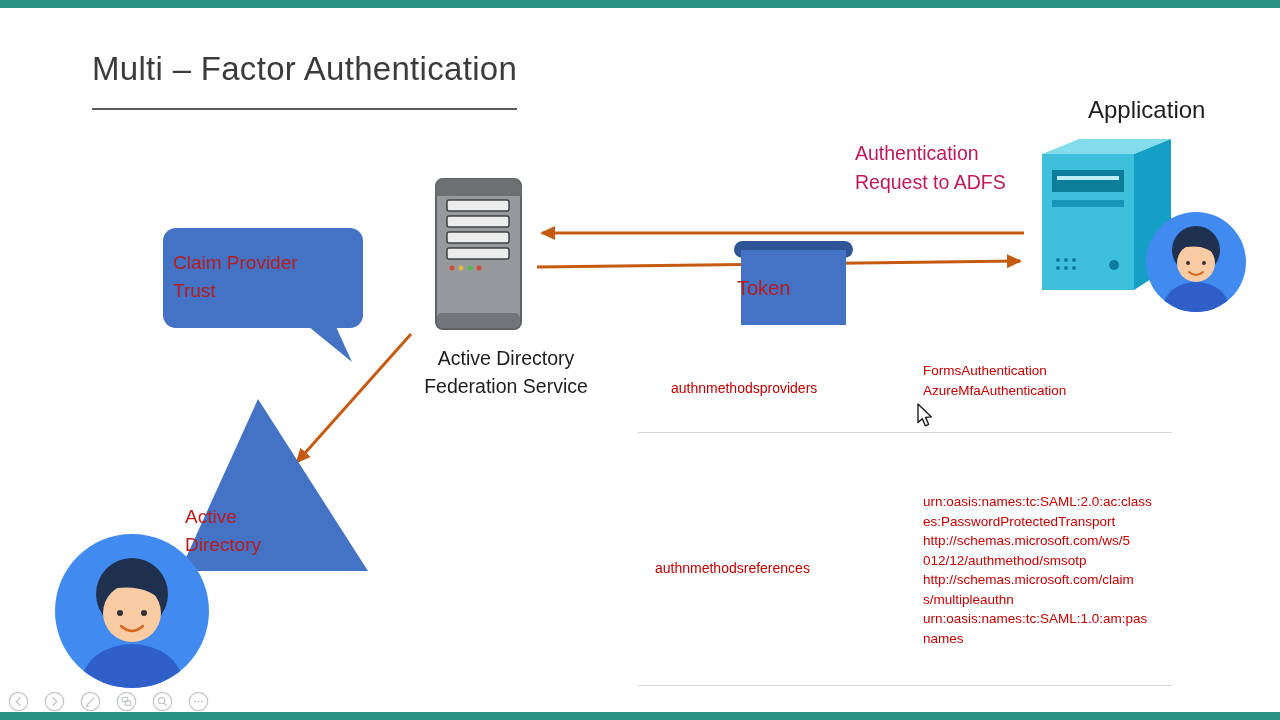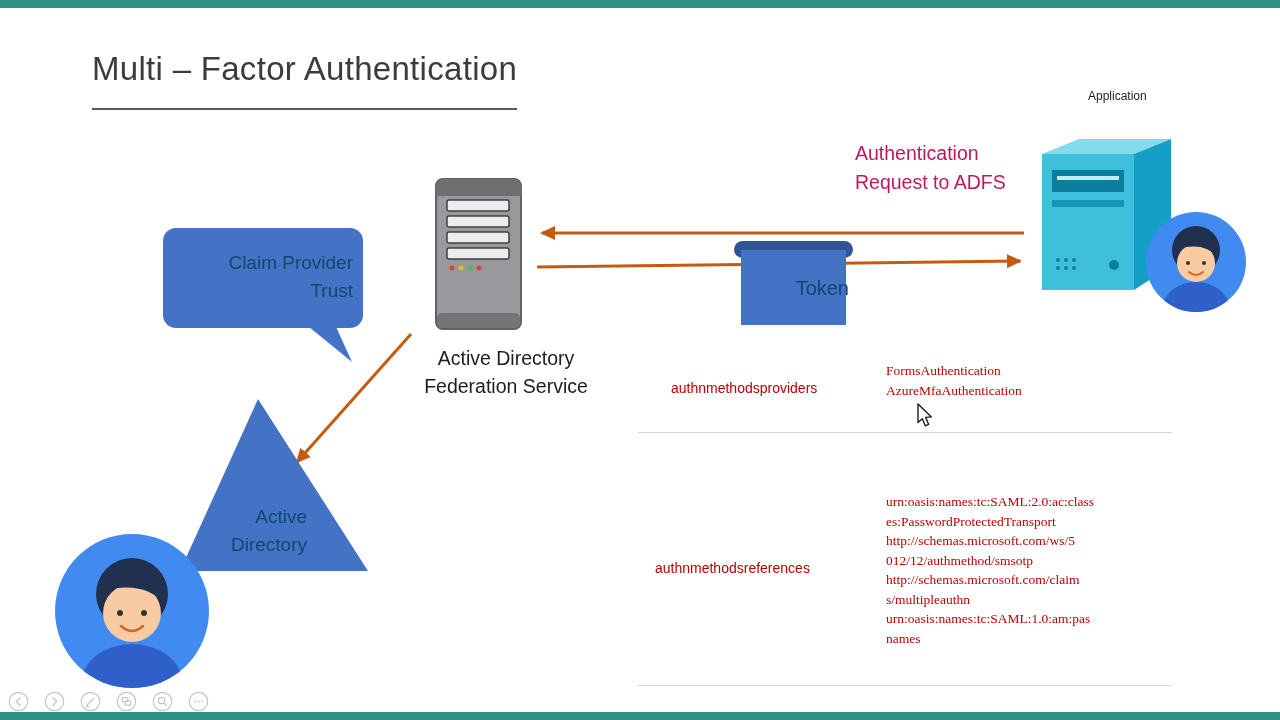--- a/index.html
+++ b/index.html
@@ -16,41 +16,41 @@
   .frame-bar { position:absolute; left:0; width:1280px; height:8px; background:#2A9184; }
   #top-bar { top:0; }
   #bottom-bar { bottom:0; }
 
   #slide-title {
     left:92px; top:50px;
     font-size:33px; color:#3b3b3b; letter-spacing:0.3px;
     padding-bottom:20px; border-bottom:2px solid #5a5a5a;
   }
 
-  #application-label { left:1088px; top:89px; font-size:12px; color:#1d1d1d; }
+  #application-label { left:1088px; top:96px; font-size:24px; color:#1d1d1d; }
 
   #auth-request-label {
     left:855px; top:139px; width:186px;
     color:#be185d; font-size:19.5px; line-height:29px; text-align:left;
   }
 
-  .shape-label { position:absolute; text-align:right; color:#0c4a6e; font-size:19px; line-height:28px; }
+  .shape-label { position:absolute; text-align:left; color:#b91c1c; font-size:19px; line-height:28px; }
   #claim-trust-label { left:173px; top:249px; width:180px; }
   #active-directory-label { left:185px; top:503px; width:122px; }
   #token-label { left:737px; top:274px; width:112px; font-size:20px; }
 
   #adfs-label {
     left:392px; top:344px; width:228px;
     color:#1d1d1d; font-size:19.5px; line-height:28px; text-align:center;
   }
 
   .prop-key { position:absolute; color:#C00000; font-size:14px; }
   #prop-key-0 { left:671px; top:380px; }
   #prop-key-1 { left:655px; top:560px; }
-  .prop-values { position:absolute; left:886px; color:#C00000; font-size:13.5px; line-height:19.5px;font-family:Liberation Serif, serif; }
+  .prop-values { position:absolute; left:923px; color:#C00000; font-size:13.5px; line-height:19.5px; }
   #prop-values-0 { top:361px; }
   #prop-values-1 { top:492px; }
   .divider { position:absolute; left:638px; width:534px; height:1px; background:#d6d6d6; }
   #divider-0 { top:432px; }
   #divider-1 { top:685px; }
 
   #diagram-layer { position:absolute; left:0; top:0; }
 
   #presenter-controls {
     position:absolute; left:8px; top:691px;

